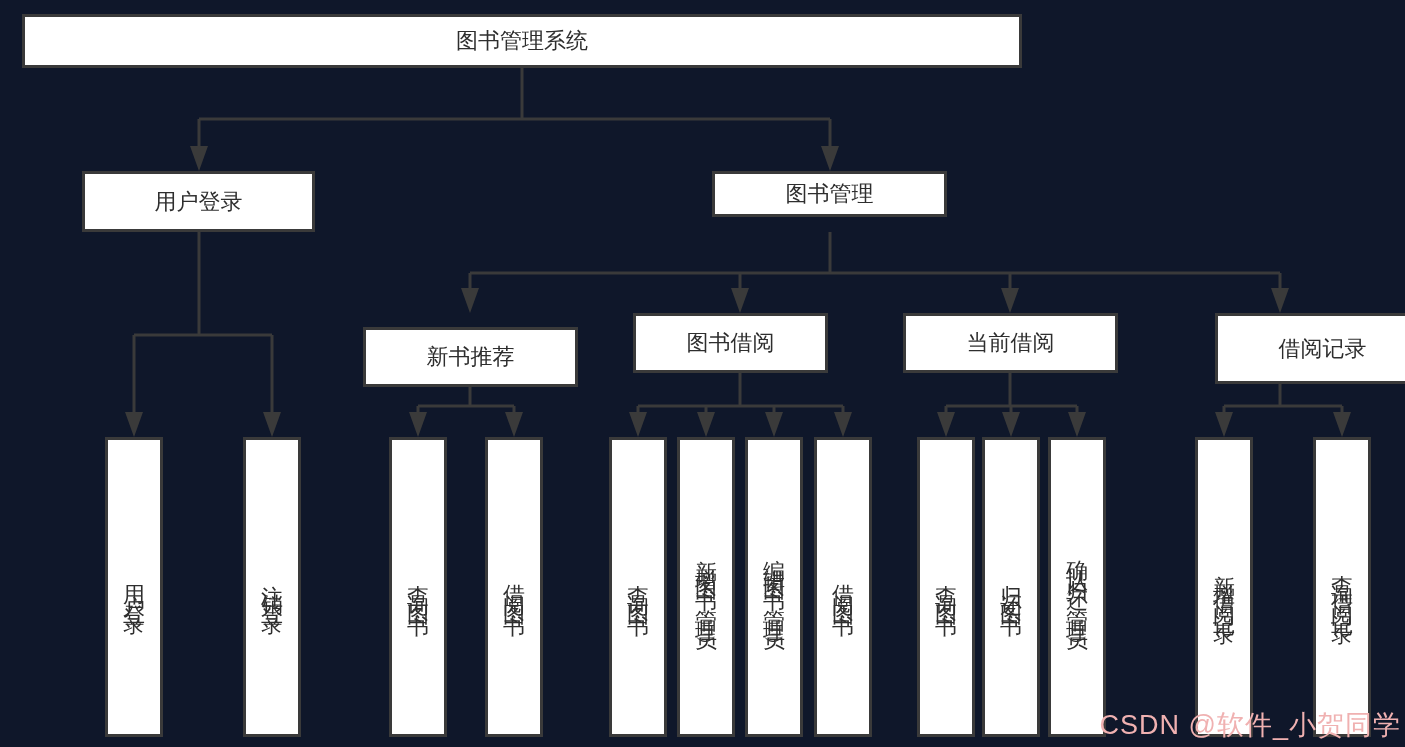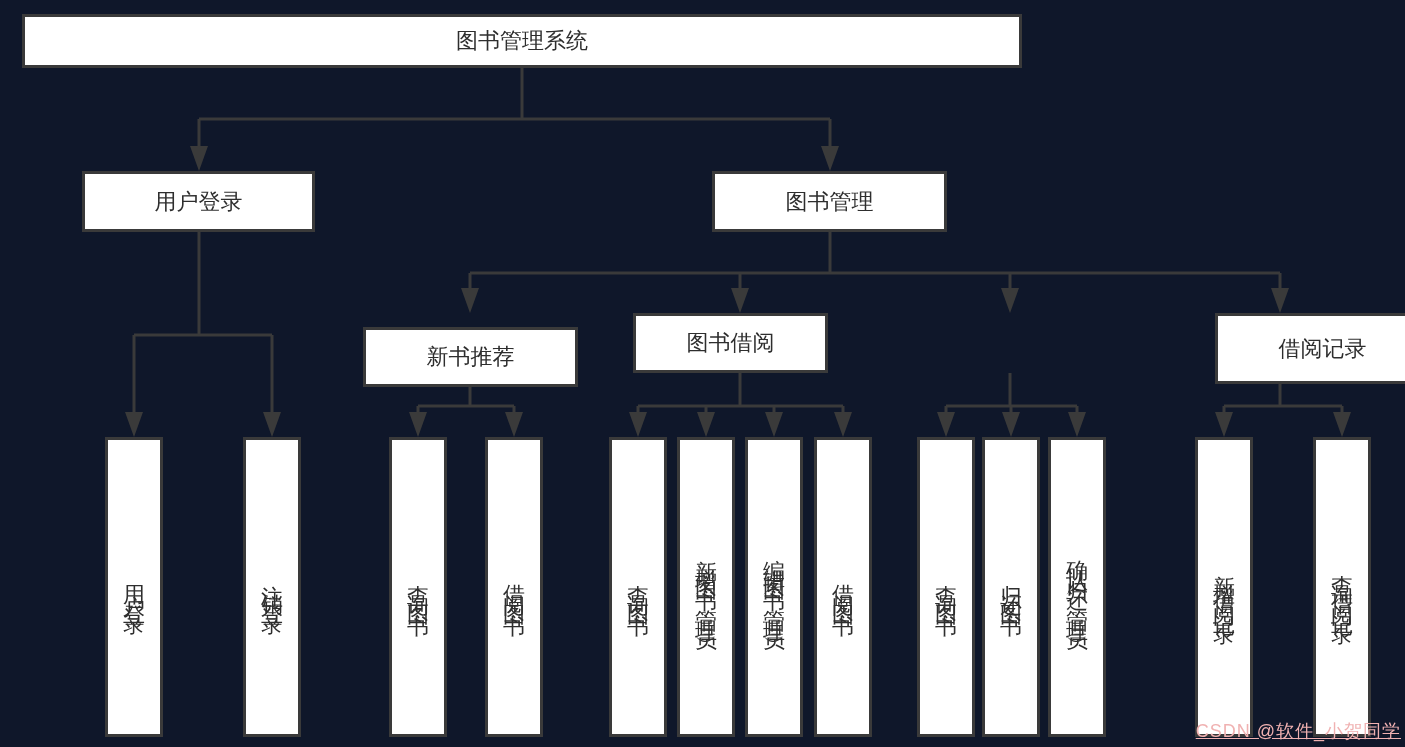--- a/index.html
+++ b/index.html
@@ -12,21 +12,21 @@
     position:absolute;box-sizing:border-box;border:3px solid #3a3a3a;background:#ffffff;
     display:flex;align-items:center;justify-content:center;z-index:2;
     color:#2e2e2e;font-size:22px;line-height:1;
   }
   .node.vbox span{
     writing-mode:vertical-rl;text-orientation:mixed;letter-spacing:10px;
     white-space:nowrap;
   }
   .watermark{
     position:absolute;right:4px;bottom:4px;z-index:5;
-    font-size:18px;color:#f0b1b1;letter-spacing:1px;white-space:nowrap;text-decoration:underline;
+    font-size:27px;color:#f0b1b1;letter-spacing:1px;white-space:nowrap;
   }
 </style>
 </head>
 <body>
 
 <div class="stage">
 
   <svg width="1405" height="747" viewBox="0 0 1405 747">
     <g stroke="#3a3a3a" stroke-width="3" fill="none">
       <path d="M522 68 V119 M199 119 H830 M199 119 V148 M830 119 V148"></path>
@@ -60,29 +60,32 @@
     </g>
   </svg>
 
   <div class="node" style="left:22px;top:14px;width:1000px;height:54px">
     <span>图书管理系统</span>
   </div>
 
   <div class="node" style="left:82px;top:171px;width:233px;height:61px">
     <span>用户登录</span>
   </div>
-  <div class="node" style="left:712px;top:171px;width:235px;height:61px">
+  <div class="node" style="left:712px;top:171px;width:235px;height:46px">
     <span>图书管理</span>
   </div>
 
   <div class="node" style="left:363px;top:327px;width:215px;height:60px">
     <span>新书推荐</span>
   </div>
   <div class="node" style="left:633px;top:313px;width:195px;height:60px">
     <span>图书借阅</span>
+  </div>
+  <div class="node" style="left:903px;top:313px;width:215px;height:60px">
+    <span>当前借阅</span>
   </div>
   <div class="node" style="left:1215px;top:313px;width:215px;height:71px">
     <span>借阅记录</span>
   </div>
 
   <div class="node vbox" style="left:105px;top:437px;width:58px;height:300px">
     <span>用户登录</span>
   </div>
   <div class="node vbox" style="left:243px;top:437px;width:58px;height:300px">
     <span>注销登录</span>

